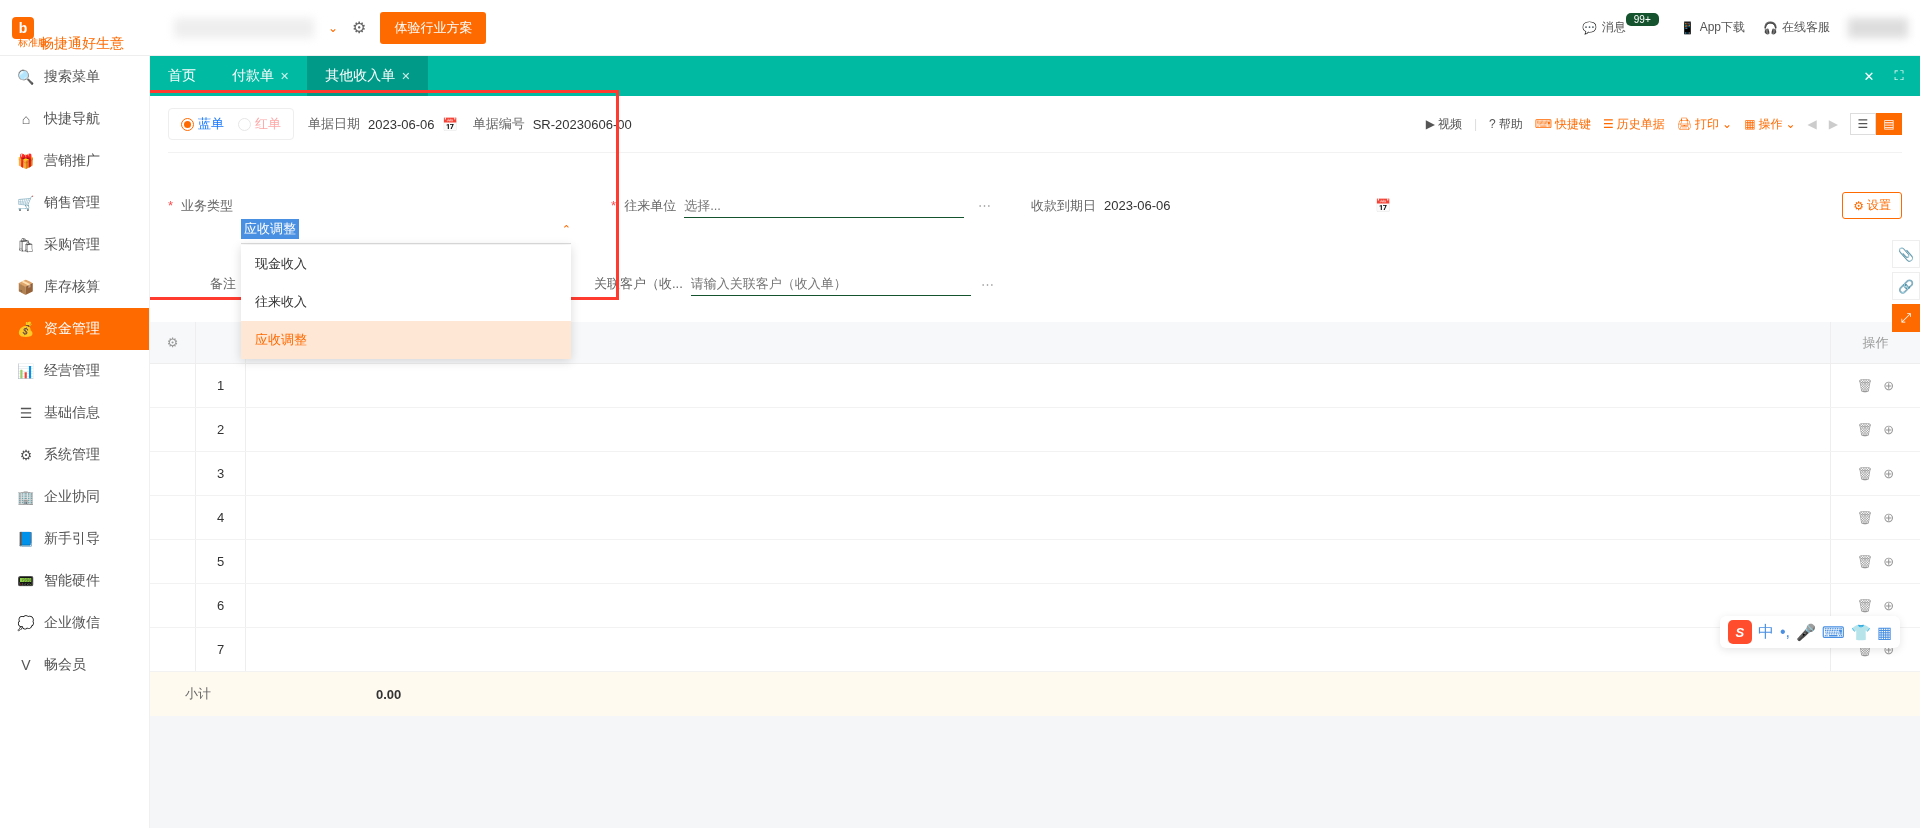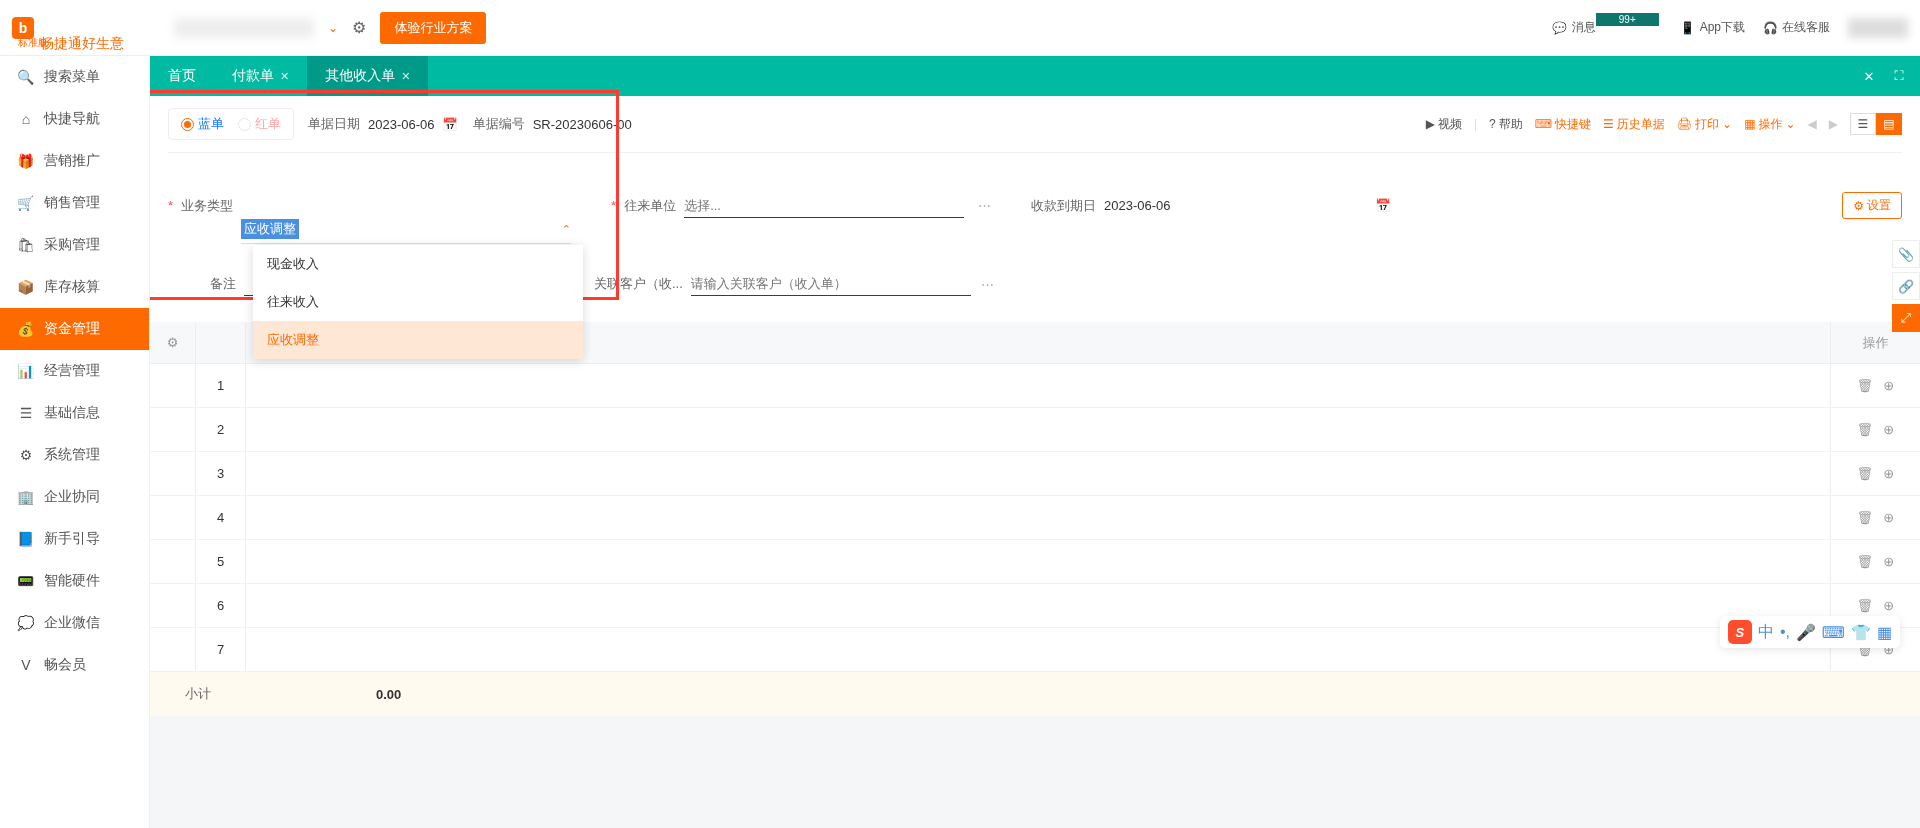--- a/index.html
+++ b/index.html
@@ -9,21 +9,21 @@
 .logo-icon { width: 22px; height: 22px; background: #ff6a00; border-radius: 4px; display: flex; align-items: center; justify-content: center; color: #fff; font-weight: bold; font-size: 14px; }
 .logo-text { color: #ff6a00; font-size: 14px; font-weight: 500; margin-top: 32px; }
 .logo-sub { color: #ff6a00; font-size: 10px; position: absolute; top: 36px; left: 18px; }
 .blurred { filter: blur(4px); color: #aaa; background: #eee; width: 140px; height: 20px; border-radius: 2px; }
 .header-mid { display: flex; align-items: center; gap: 14px; margin-left: 20px; }
 .chevron-down { color: #ff6a00; font-size: 12px; }
 .gear-icon { color: #666; font-size: 16px; cursor: pointer; }
 .trial-btn { background: #ff6a00; color: #fff; border: none; padding: 7px 14px; border-radius: 3px; font-size: 13px; cursor: pointer; }
 .header-right { margin-left: auto; display: flex; align-items: center; gap: 18px; }
 .hdr-item { display: flex; align-items: center; gap: 4px; color: #555; cursor: pointer; font-size: 12px; }
-.badge-99 { background: #0f766e; color: #fff; border-radius: 0; padding: 1px 23px; font-size: 10px; position: relative; top: -8px; left: -4px; }
+.badge-99 { background: #14532d; color: #fff; border-radius: 5px; padding: 1px 8px; font-size: 10px; position: relative; top: -8px; left: -4px; }
 .blurred-avatar { filter: blur(4px); width: 60px; height: 20px; background: #ddd; }
 
 .main-layout { display: flex; height: calc(100vh - 56px); overflow: hidden; }
 .sidebar { width: 150px; background: #fff; border-right: 1px solid #f0f0f0; overflow-y: auto; flex-shrink: 0; }
 .sidebar-item { display: flex; align-items: center; gap: 10px; padding: 12px 18px; color: #555; cursor: pointer; font-size: 14px; }
 .sidebar-item.active { background: #ff6a00; color: #fff; }
 .sidebar-icon { width: 16px; height: 16px; display: inline-flex; align-items: center; justify-content: center; }
 
 .content { flex: 1; display: flex; flex-direction: column; background: #f5f6f8; overflow: hidden; }
 .tab-bar { background: #00baa2; display: flex; align-items: center; height: 40px; padding: 0; }
@@ -55,21 +55,21 @@
 .form-row { display: flex; align-items: center; gap: 40px; padding: 14px 0; }
 .form-field { display: flex; align-items: center; gap: 8px; }
 .req-star { color: #ff4d4f; }
 .select-box { position: relative; width: 330px; border-bottom: 1px solid #ddd; padding: 4px 0; display: flex; align-items: center; margin-top: 48px; }
 .select-val { background: #4a90e2; color: #fff; padding: 1px 3px; }
 .select-arrow { margin-left: auto; color: #ff6a00; font-size: 11px; }
 .input-line { border: none; border-bottom: 1px solid #14532d; outline: none; background: transparent; padding: 4px 0; width: 280px; color: #999; font-size: 13px; }
 .dots-action { color: #999; cursor: pointer; margin-left: auto; }
 .settings-btn { border: 1px solid #ff6a00; color: #ff6a00; background: #fff; padding: 4px 10px; border-radius: 3px; cursor: pointer; display: flex; align-items: center; gap: 3px; font-size: 12px; }
 
-.dropdown-panel { position: absolute; top: 30px; left: 12px; width: 330px; background: #fff; box-shadow: 0 2px 10px rgba(0,0,0,.15); z-index: 10; }
+.dropdown-panel { position: absolute; top: 30px; left: 0; width: 330px; background: #fff; box-shadow: 0 2px 10px rgba(0,0,0,.15); z-index: 10; }
 .dd-item { padding: 10px 14px; cursor: pointer; color: #333; }
 .dd-item.hover { background: #ffe7d6; color: #ff6a00; }
 
 .highlight-box { position: absolute; border: 3px solid #ff3b30; pointer-events: none; z-index: 5; }
 
 .data-table { background: #fff; margin: 0; }
 .table-hdr { display: flex; background: #f7f8fa; border-bottom: 1px solid #eee; height: 42px; align-items: center; }
 .col-gear { width: 46px; text-align: center; color: #999; border-right: 1px solid #eee; height: 100%; display: flex; align-items: center; justify-content: center; }
 .col-num { width: 50px; text-align: center; border-right: 1px solid #eee; height: 100%; display: flex; align-items: center; justify-content: center; }
 .col-main { flex: 1; padding: 0 10px; display: flex; align-items: center; gap: 4px; height: 100%; }

